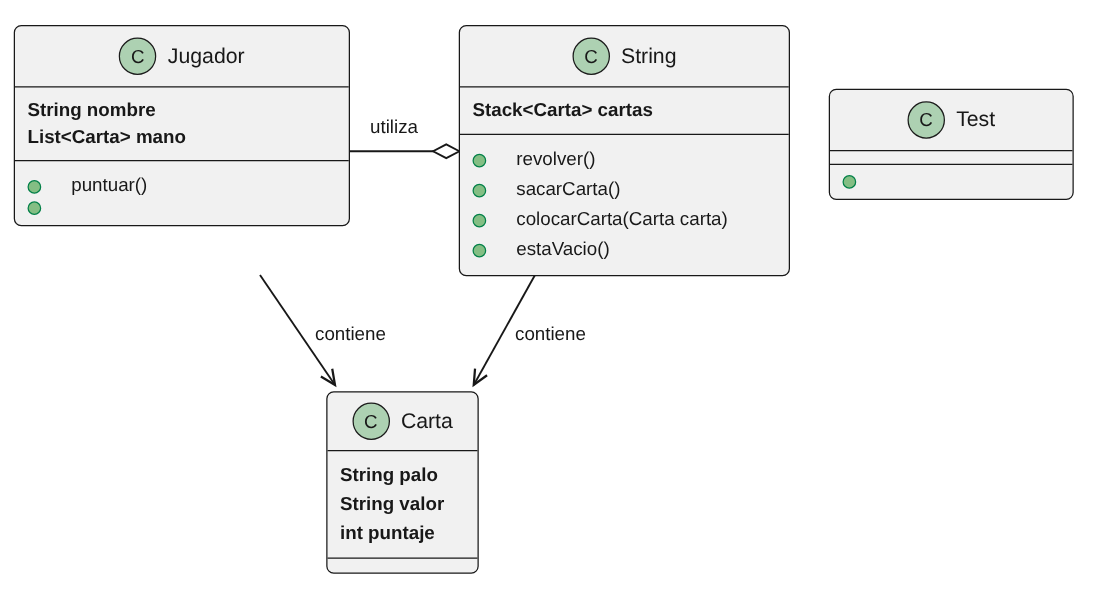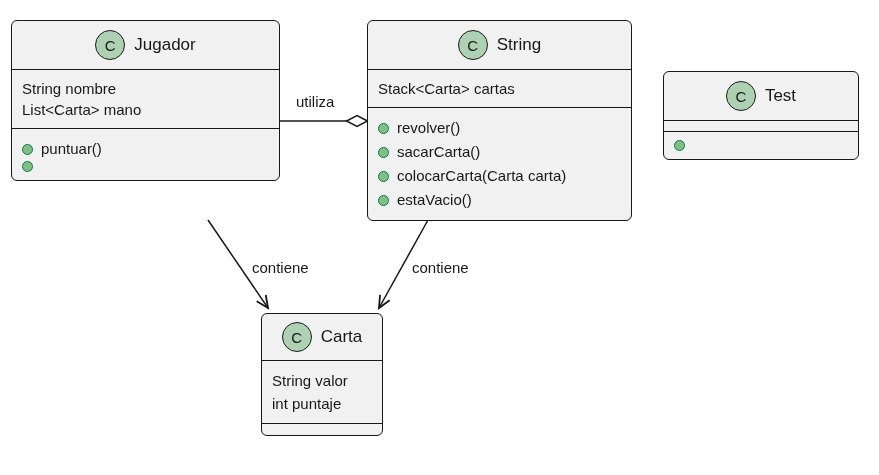--- a/index.html
+++ b/index.html
@@ -49,26 +49,26 @@
     font-size: 15px;
     line-height: 1;
     flex: none;
   }
   .cls-name { font-size: 17px; text-align: center; }
   .sec {
     padding: 8px 10px;
     font-size: 15px;
   }
   .sec.attrs { border-bottom: 1px solid #181818; }
-  .attr-row { line-height: 21px; white-space: nowrap; }
+  .attr-row { line-height: 21px; white-space: nowrap; font-weight: bold; }
   .cls-box.small .attr-row { line-height: 23px; }
   .m-row {
     display: flex;
     align-items: center;
-    gap: 8px;
+    gap: 24px;
     line-height: 24px;
     white-space: nowrap;
     text-align: center;
   }
   .dot {
     width: 11px; height: 11px;
     border-radius: 50%;
     background: #84BE84;
     border: 1.5px solid #038048;
     box-sizing: border-box;
@@ -171,19 +171,20 @@
       </div>
     </div>
   </div>
 
   <div class="cls-box small" id="box-carta">
     <div class="cls-header">
       <span class="spot">C</span>
       <span class="cls-name">Carta</span>
     </div>
     <div class="sec attrs">
+      <div class="attr-row">String palo</div>
       <div class="attr-row">String valor</div>
       <div class="attr-row">int puntaje</div>
     </div>
     <div class="sec empty"></div>
   </div>
 
 </div>
 
 </body></html>

